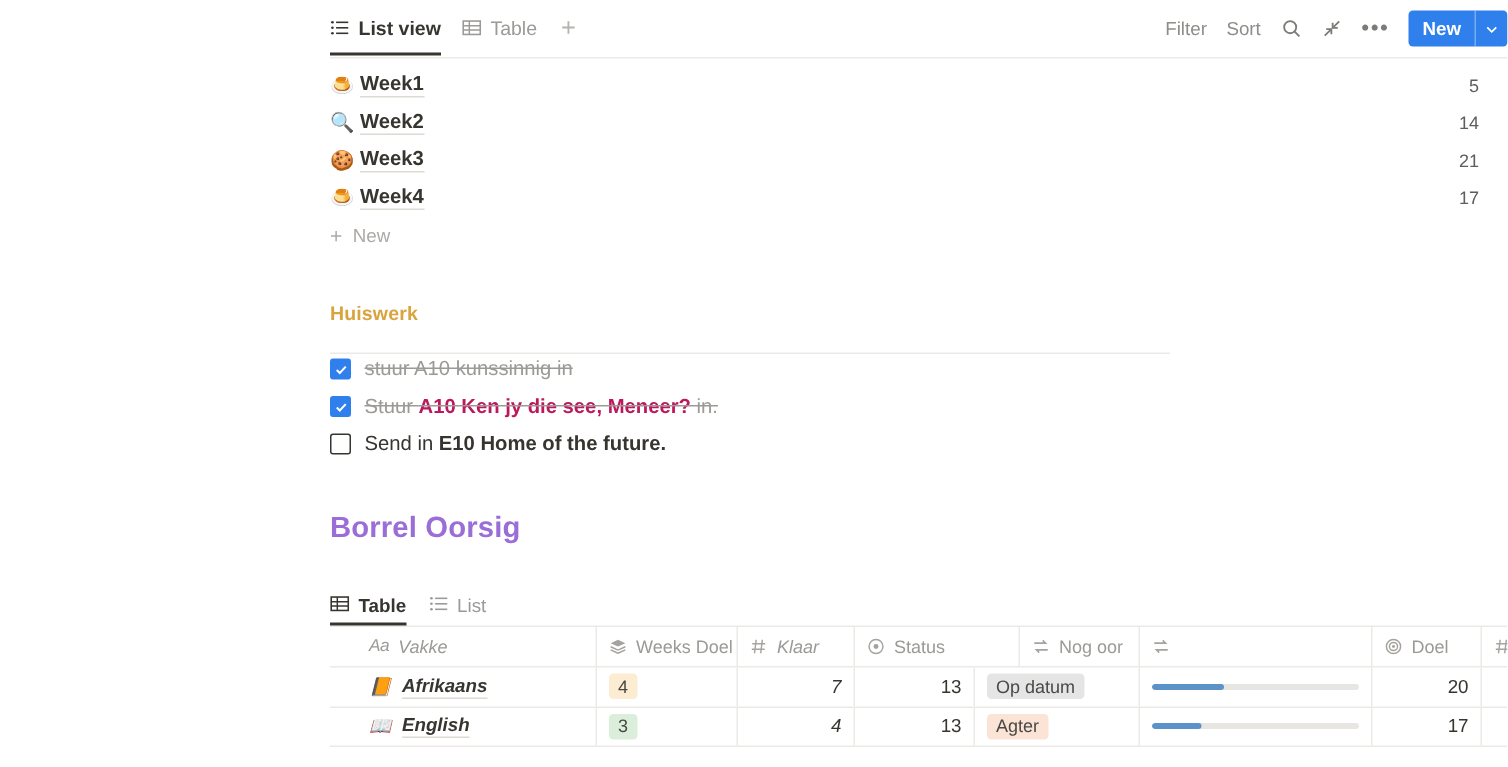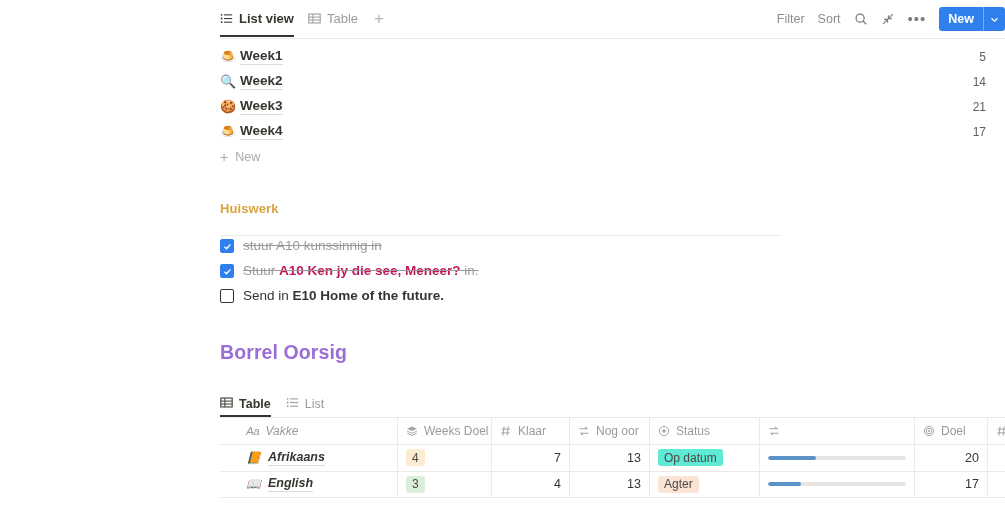--- a/index.html
+++ b/index.html
@@ -123,21 +123,21 @@
   .tbl { width: 785px; border-top: 1px solid #eceae6; }
   .trow { display: flex; height: 26.5px; border-bottom: 1px solid #eceae6; }
   .trow.head { height: 27px; }
   .cell {
     display: flex; align-items: center;
     border-right: 1px solid #eceae6;
     padding: 0 8px; overflow: hidden; white-space: nowrap;
   }
   .c-name { width: 178px; font-style: italic; }
   .c-goal { width: 94px; }
-  .c-done { width: 78px; justify-content: flex-end; }
+  .c-done { width: 78px; justify-content: flex-end; font-style: italic; }
   .c-left { width: 80px; justify-content: flex-end; }
   .c-status { width: 110px; }
   .c-prog { width: 155px; }
   .c-doel { width: 73px; justify-content: flex-end; }
   .c-last { width: 17px; border-right: none; }
 
   .head .cell { color: #9b9a97; font-size: 12px; gap: 6px; }
   .head .c-name { padding-left: 26px; }
   .hicon { display: inline-flex; align-items: center; color: #a5a39f; }
   .aa { font-size: 11.5px; letter-spacing: -.3px; }
@@ -349,38 +349,38 @@
           <svg width="12" height="12" viewBox="0 0 16 16">
             <line x1="5.5" y1="2" x2="4" y2="14" stroke="#a5a39f" stroke-width="1.3"></line>
             <line x1="11" y1="2" x2="9.5" y2="14" stroke="#a5a39f" stroke-width="1.3"></line>
             <line x1="2" y1="5.5" x2="13.5" y2="5.5" stroke="#a5a39f" stroke-width="1.3"></line>
             <line x1="1.6" y1="10.5" x2="13" y2="10.5" stroke="#a5a39f" stroke-width="1.3"></line>
           </svg>
         </span>
         <span>Klaar</span>
       </div>
 
+      <div class="cell c-status">
+        <span class="hicon">
+          <svg width="12" height="12" viewBox="0 0 16 16">
+            <circle cx="8" cy="8" r="6.2" fill="none" stroke="#a5a39f" stroke-width="1.3"></circle>
+            <circle cx="8" cy="8" r="2.2" fill="#a5a39f"></circle>
+          </svg>
+        </span>
+        <span>Status</span>
+      </div>
+
       <div class="cell c-left" style="justify-content:flex-start">
         <span class="hicon">
           <svg width="12" height="12" viewBox="0 0 16 16">
             <polyline points="2,5 12,5 9.6,2.6" fill="none" stroke="#a5a39f" stroke-width="1.4"></polyline>
             <polyline points="14,11 4,11 6.4,13.4" fill="none" stroke="#a5a39f" stroke-width="1.4"></polyline>
           </svg>
         </span>
         <span>Nog oor</span>
-      </div>
-
-      <div class="cell c-status">
-        <span class="hicon">
-          <svg width="12" height="12" viewBox="0 0 16 16">
-            <circle cx="8" cy="8" r="6.2" fill="none" stroke="#a5a39f" stroke-width="1.3"></circle>
-            <circle cx="8" cy="8" r="2.2" fill="#a5a39f"></circle>
-          </svg>
-        </span>
-        <span>Status</span>
       </div>
 
       <div class="cell c-prog">
         <span class="hicon">
           <svg width="12" height="12" viewBox="0 0 16 16">
             <polyline points="2,5 12,5 9.6,2.6" fill="none" stroke="#a5a39f" stroke-width="1.4"></polyline>
             <polyline points="14,11 4,11 6.4,13.4" fill="none" stroke="#a5a39f" stroke-width="1.4"></polyline>
           </svg>
         </span>
         <span></span>
@@ -417,21 +417,21 @@
       <div class="cell c-goal">
         <span class="pill" style="background:#fbecd2">4</span>
       </div>
       <div class="cell c-done">
         <span class="num">7</span>
       </div>
       <div class="cell c-left">
         <span class="num">13</span>
       </div>
       <div class="cell c-status">
-        <span class="pill" style="background:#5eead4">Op datum</span>
+        <span class="pill" style="background:#e5e5e5">Op datum</span>
       </div>
       <div class="cell c-prog">
         <span class="bar">
               <i style="width:35%"></i>
             </span>
       </div>
       <div class="cell c-doel">
         <span class="num">20</span>
       </div>
       <div class="cell c-last"></div>

